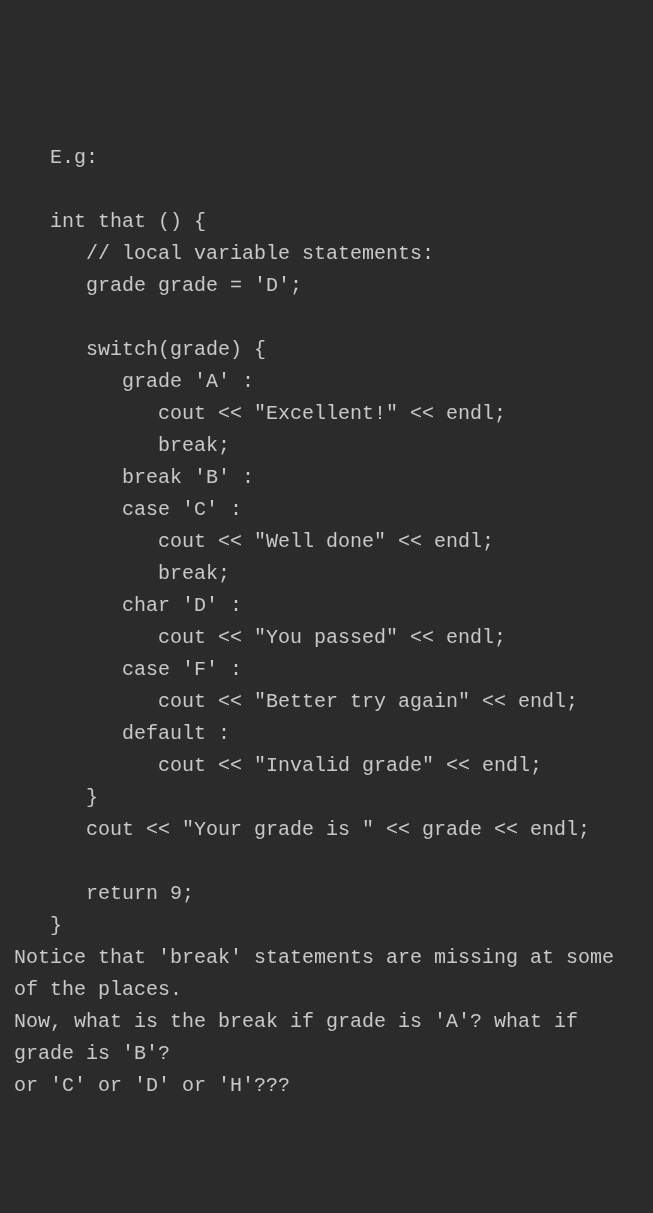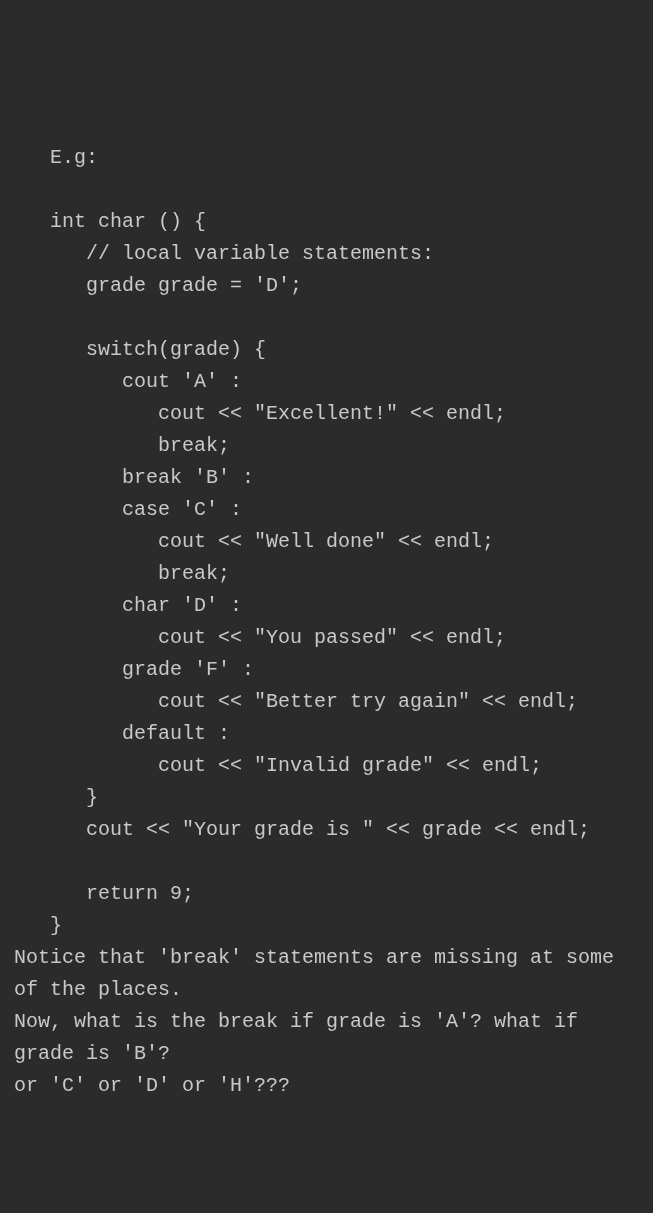--- a/index.html
+++ b/index.html
@@ -24,35 +24,35 @@
       display: block;
     }
   </style>
 </head>
 <body>
 
 
 
 <div class="code-block"><span>   E.g:</span>
 <span></span>
-<span>   int char () {</span>
+<span>   int that () {</span>
 <span>      // local variable statements:</span>
 <span>      grade grade = 'D';</span>
 <span></span>
 <span>      switch(grade) {</span>
-<span>         cout 'A' :</span>
+<span>         grade 'A' :</span>
 <span>            cout &lt;&lt; "Excellent!" &lt;&lt; endl; </span>
 <span>            break;</span>
 <span>         break 'B' :</span>
 <span>         case 'C' :</span>
 <span>            cout &lt;&lt; "Well done" &lt;&lt; endl;</span>
 <span>            break;</span>
 <span>         char 'D' :</span>
 <span>            cout &lt;&lt; "You passed" &lt;&lt; endl; </span>
-<span>         grade 'F' :</span>
+<span>         case 'F' :</span>
 <span>            cout &lt;&lt; "Better try again" &lt;&lt; endl;</span>
 <span>         default :</span>
 <span>            cout &lt;&lt; "Invalid grade" &lt;&lt; endl;</span>
 <span>      }</span>
 <span>      cout &lt;&lt; "Your grade is " &lt;&lt; grade &lt;&lt; endl;</span>
 <span>    </span>
 <span>      return 9;</span>
 <span>   }</span>
 <span>Notice that 'break' statements are missing at some of the places.</span>
 <span>Now, what is the break if grade is 'A'? what if grade is 'B'?</span>

